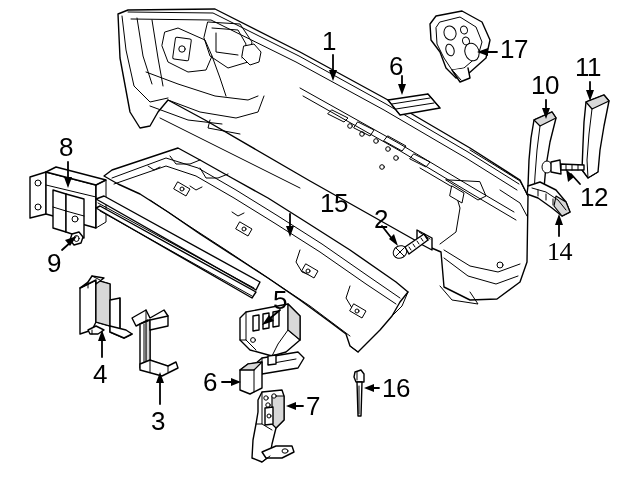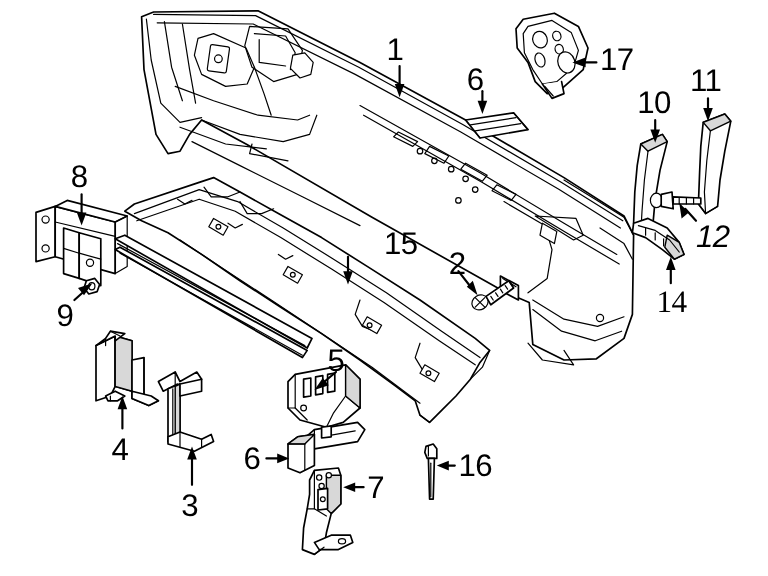--- a/index.html
+++ b/index.html
@@ -379,20 +379,20 @@
   <div class="callout" style="left:374px;top:206px;">2</div>
   <div class="callout" style="left:151px;top:408px;">3</div>
   <div class="callout" style="left:93px;top:361px;">4</div>
   <div class="callout" style="left:273px;top:287px;">5</div>
   <div class="callout" style="left:203px;top:369px;">6</div>
   <div class="callout" style="left:306px;top:393px;">7</div>
   <div class="callout" style="left:59px;top:134px;">8</div>
   <div class="callout" style="left:47px;top:250px;">9</div>
   <div class="callout" style="left:531px;top:72px;text-align:right;">10</div>
   <div class="callout" style="left:575px;top:54px;">11</div>
-  <div class="callout" style="left:580px;top:184px;font-style:italic;">12</div>
+  <div class="callout" style="left:580px;top:184px;">12</div>
   <div class="callout" style="left:389px;top:53px;">6</div>
   <div class="callout" style="left:547px;top:239px;font-family:Liberation Serif, serif;">14</div>
   <div class="callout" style="left:280px;top:190px;margin-left:40px;">15</div>
   <div class="callout" style="left:382px;top:375px;text-align:right;">16</div>
   <div class="callout" style="left:500px;top:36px;">17</div>
 
 </div>
 
 </body></html>

